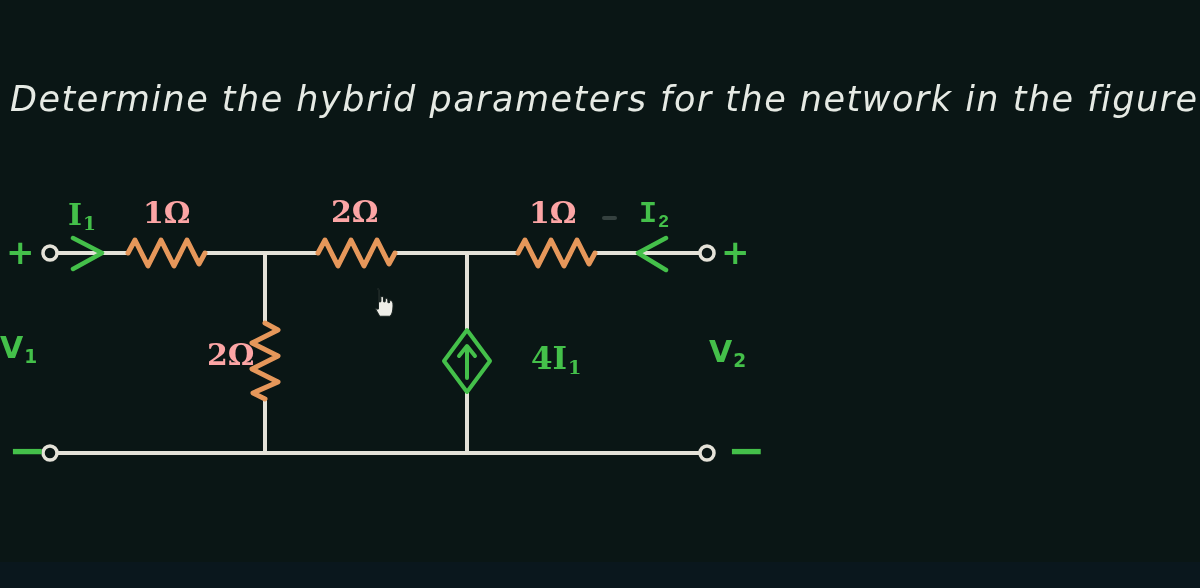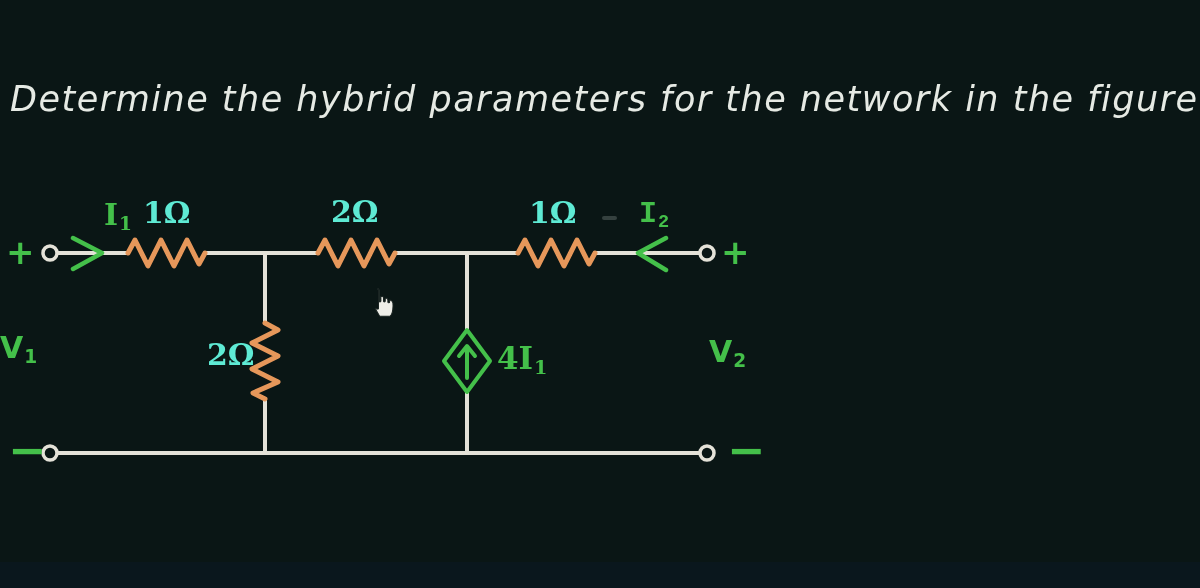--- a/index.html
+++ b/index.html
@@ -27,23 +27,23 @@
     line-height:1;
   }
   .lbl sub{
     font-size:0.62em;
     vertical-align:-0.28em;
     margin-left:1px;
   }
   .serif{font-family:"DejaVu Serif", serif;}
   .sans{font-family:"DejaVu Sans", sans-serif;}
   .green{color:#44c04a;}
-  .orange{color:#5eead4;}
+  .orange{color:#fca5a5;}
   .sz30{font-size:30px;}
-  .sz31{font-size:31px;}
+  .sz31{font-size:31px;margin-left:34px;}
   .sz34{font-size:34px;}
   .minus{font-size:46px;color:#44c04a;font-family:"DejaVu Sans",sans-serif;font-weight:bold;}
   .stray-dash{
     position:absolute;left:602px;top:216px;
     width:15px;height:4px;border-radius:2px;
     background:#44504e;opacity:.75;
   }
   .bottom-band{
     position:absolute;left:0;top:562px;width:1200px;height:26px;
     background:#0a171d;
@@ -88,21 +88,21 @@
     <g stroke="#e4e2d8" stroke-width="3.5" fill="#0a1615">
       <circle cx="50" cy="253" r="7"></circle>
       <circle cx="707" cy="253" r="7"></circle>
       <circle cx="50" cy="453" r="7"></circle>
       <circle cx="707" cy="453" r="7"></circle>
     </g>
   </svg>
 
   <span class="lbl sans sz34 green" style="left:6px;top:235px;">+</span>
 
-  <span class="lbl serif sz30 green" style="left:68px;top:200px;margin-left:36px;"><span>I</span><sub>1</sub></span>
+  <span class="lbl serif sz30 green" style="left:68px;top:200px;"><span>I</span><sub>1</sub></span>
 
   <span class="lbl serif sz30 orange" style="left:143px;top:198px;">1Ω</span>
 
   <span class="lbl serif sz30 orange" style="left:331px;top:197px;">2Ω</span>
 
   <span class="lbl serif sz30 orange" style="left:529px;top:198px;">1Ω</span>
 
   <span class="lbl serif sz30 green" style="left:639px;top:199px;font-family:Liberation Mono, monospace;"><span>I</span><sub>2</sub></span>
 
   <div class="stray-dash"></div>

